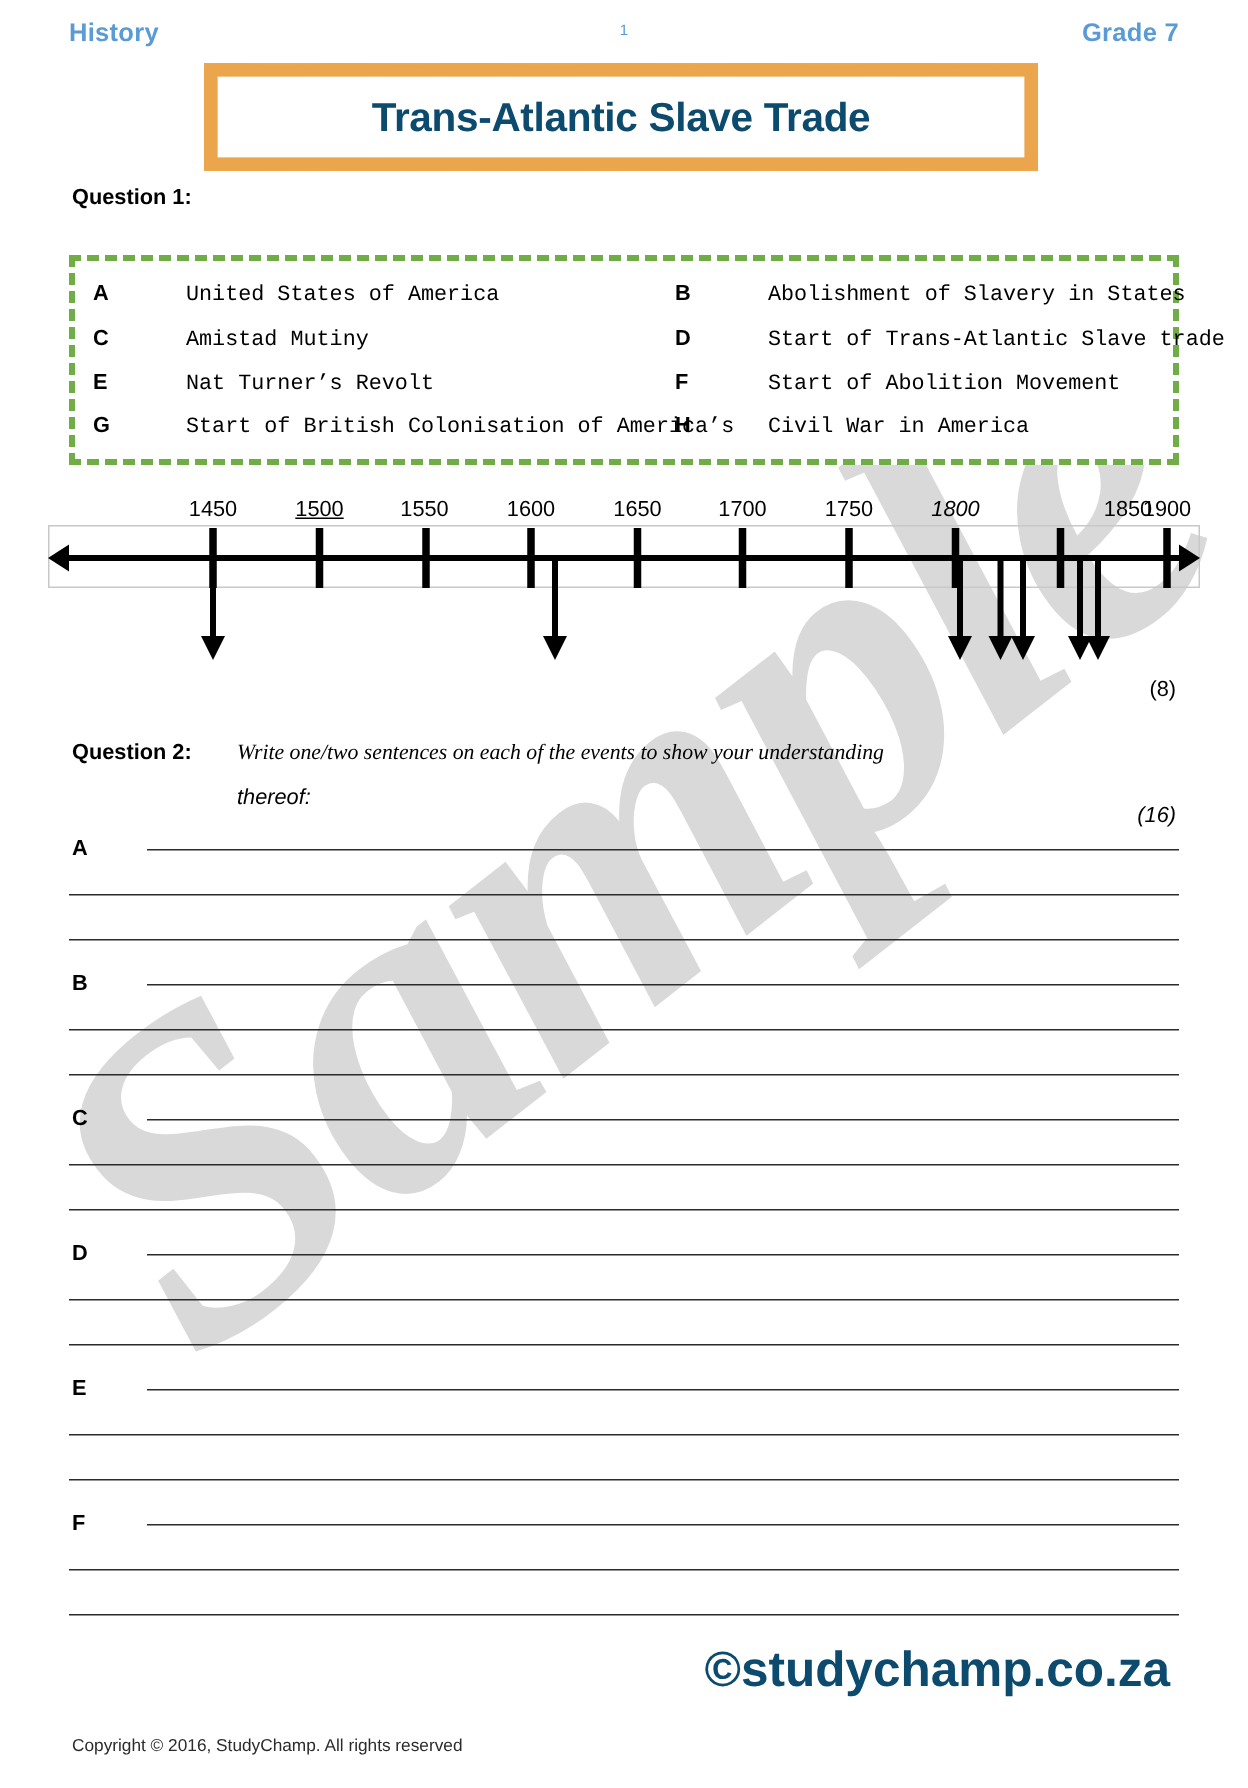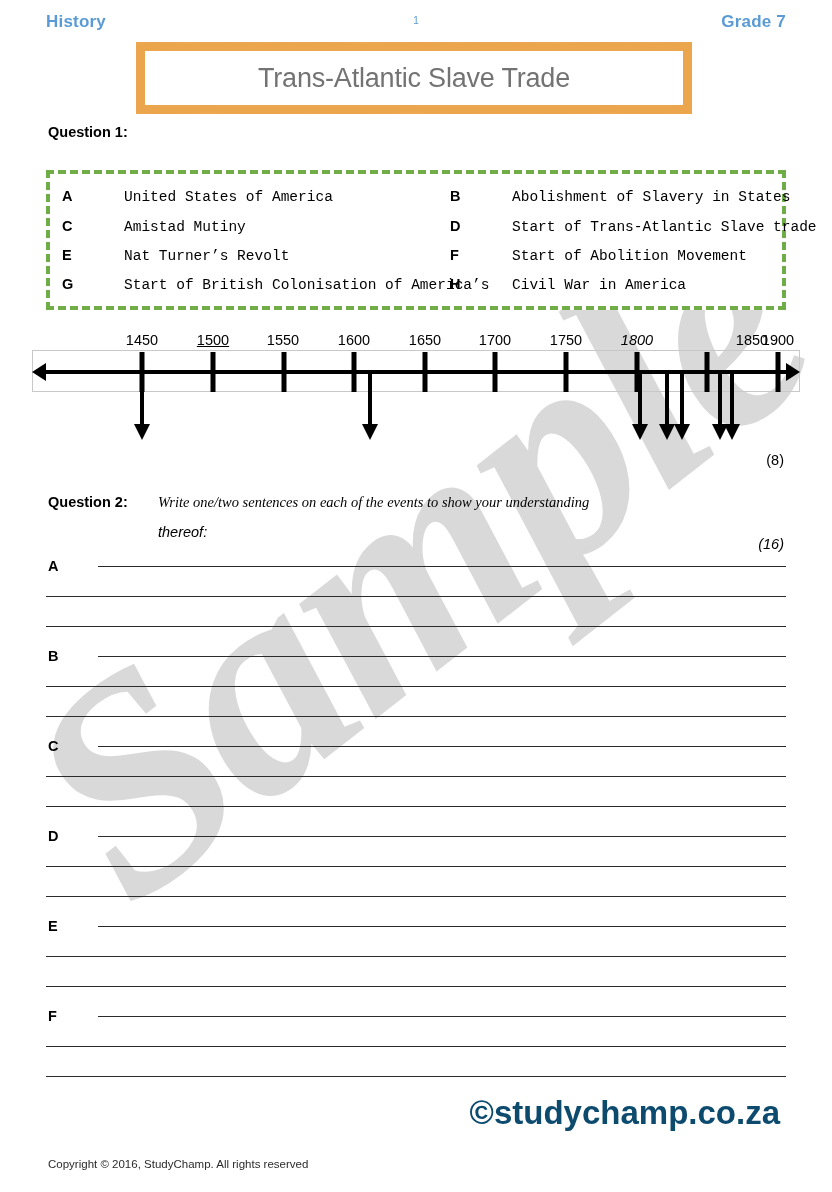--- a/index.html
+++ b/index.html
@@ -75,22 +75,22 @@
       0% 2%, 3% 0%, 9% 3%, 16% 0%, 24% 2%, 33% 0%, 41% 3%, 50% 0%, 58% 2%,
       67% 0%, 75% 3%, 84% 0%, 92% 2%, 100% 1%,
       100% 98%, 93% 100%, 85% 97%, 76% 100%, 67% 98%, 58% 100%, 49% 97%,
       40% 100%, 31% 98%, 22% 100%, 13% 97%, 5% 100%, 0% 98%
     );
     pointer-events: none;
   }
   .title-text {
     position: relative;
     font-size: 27px;
-    font-weight: normal;
-    color: #737373;
+    font-weight: bold;
+    color: #0c4a6e;
     letter-spacing: -.2px;
   }
 
   
   .q-label {
     position: absolute;
     font-size: 14.5px;
     font-weight: bold;
   }
   .q-text {

